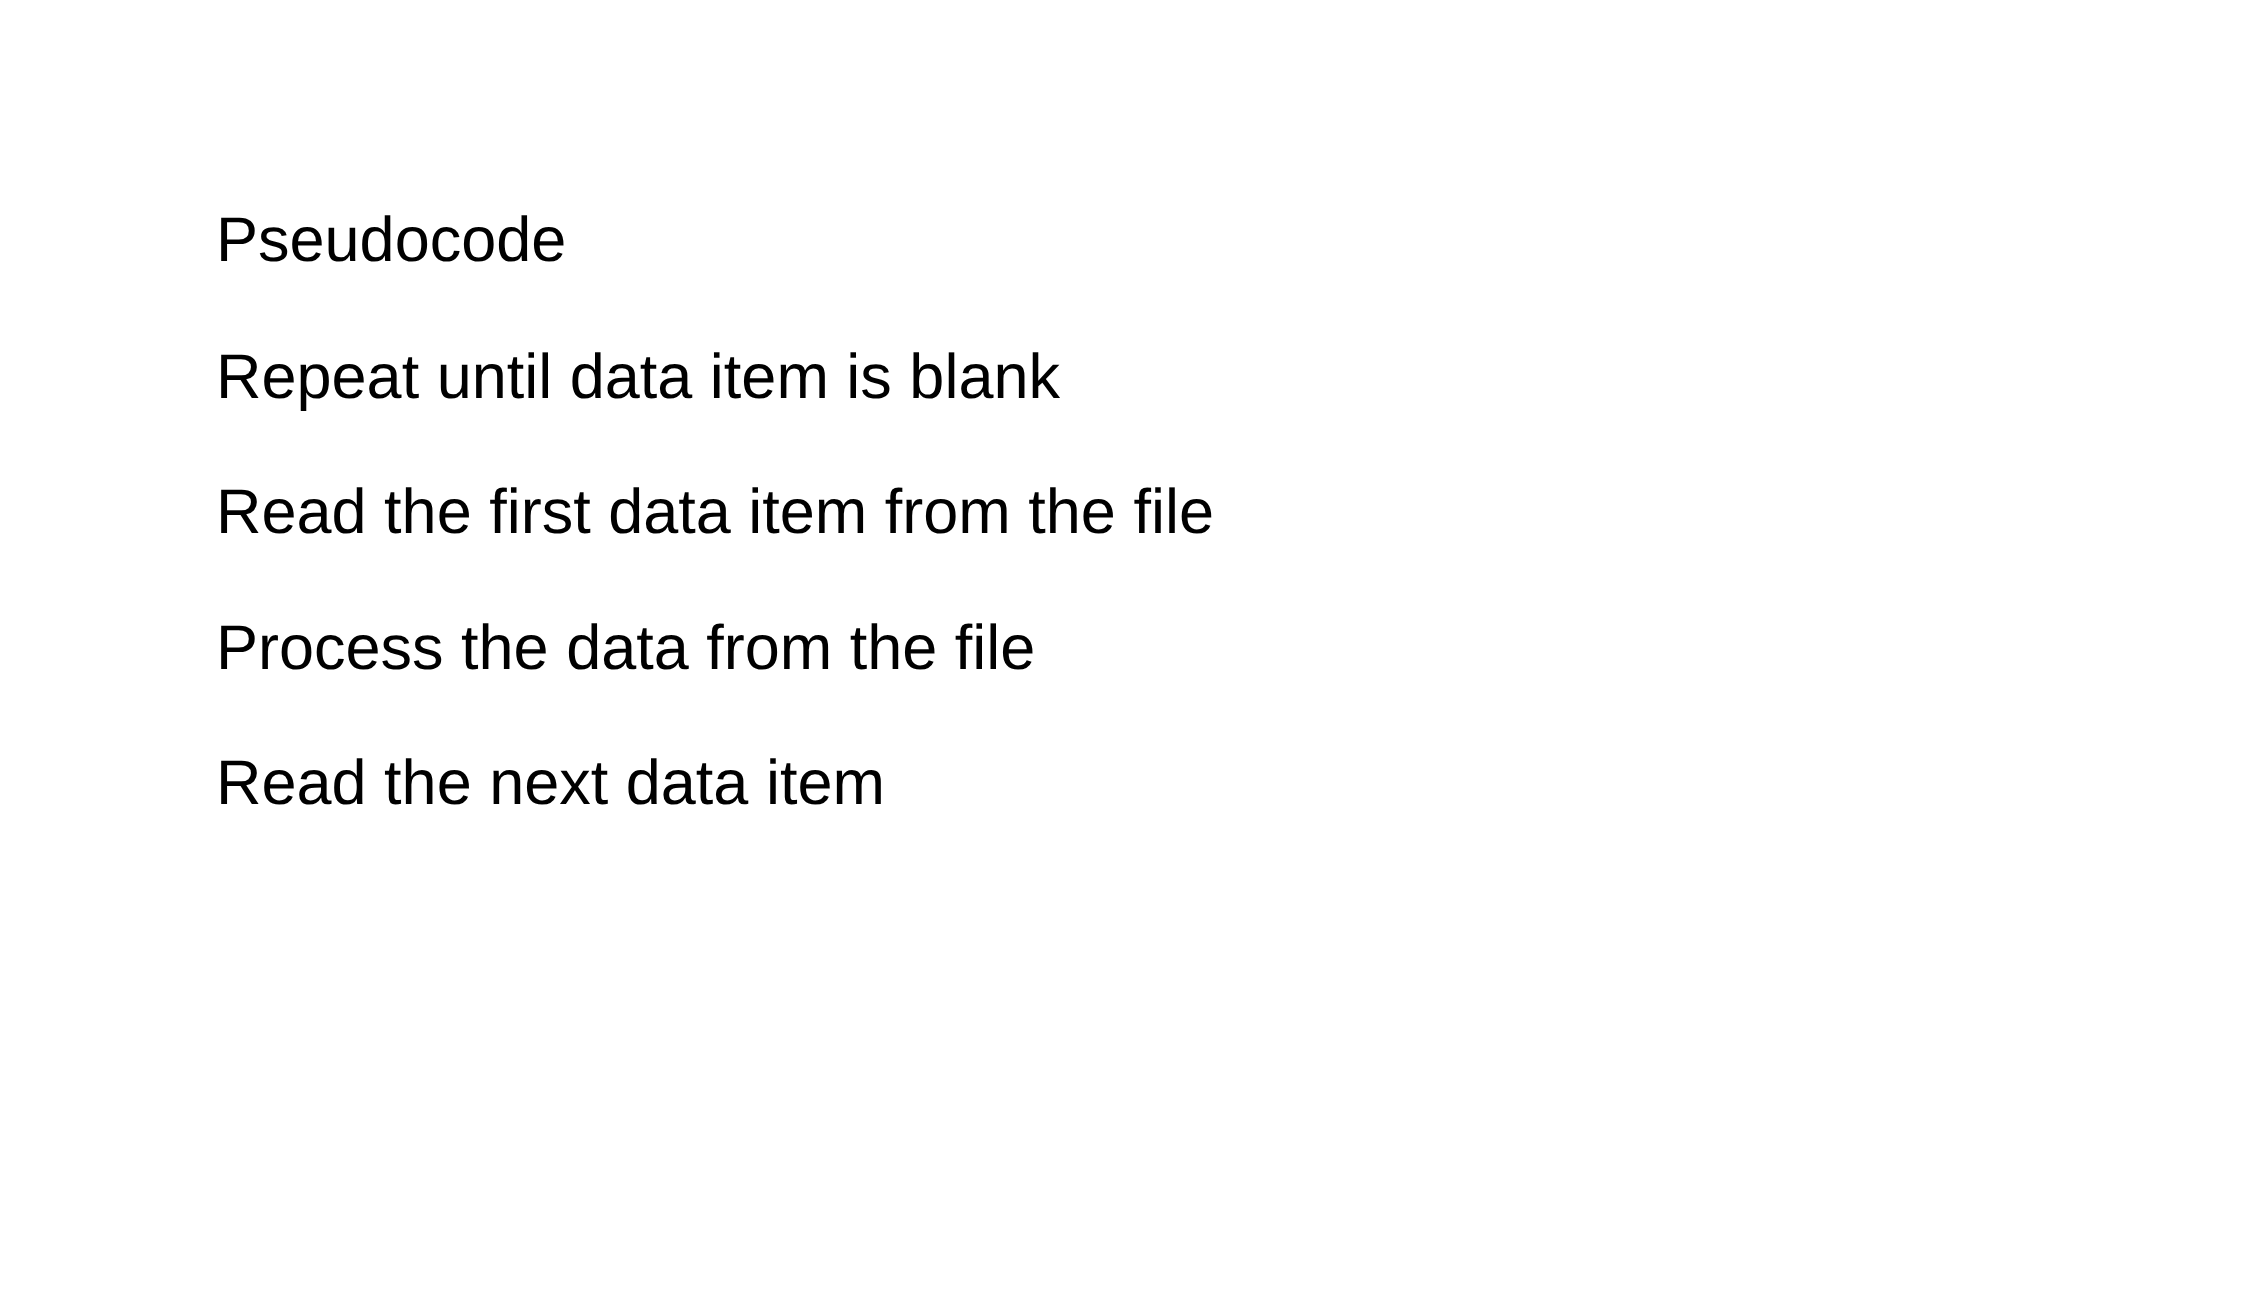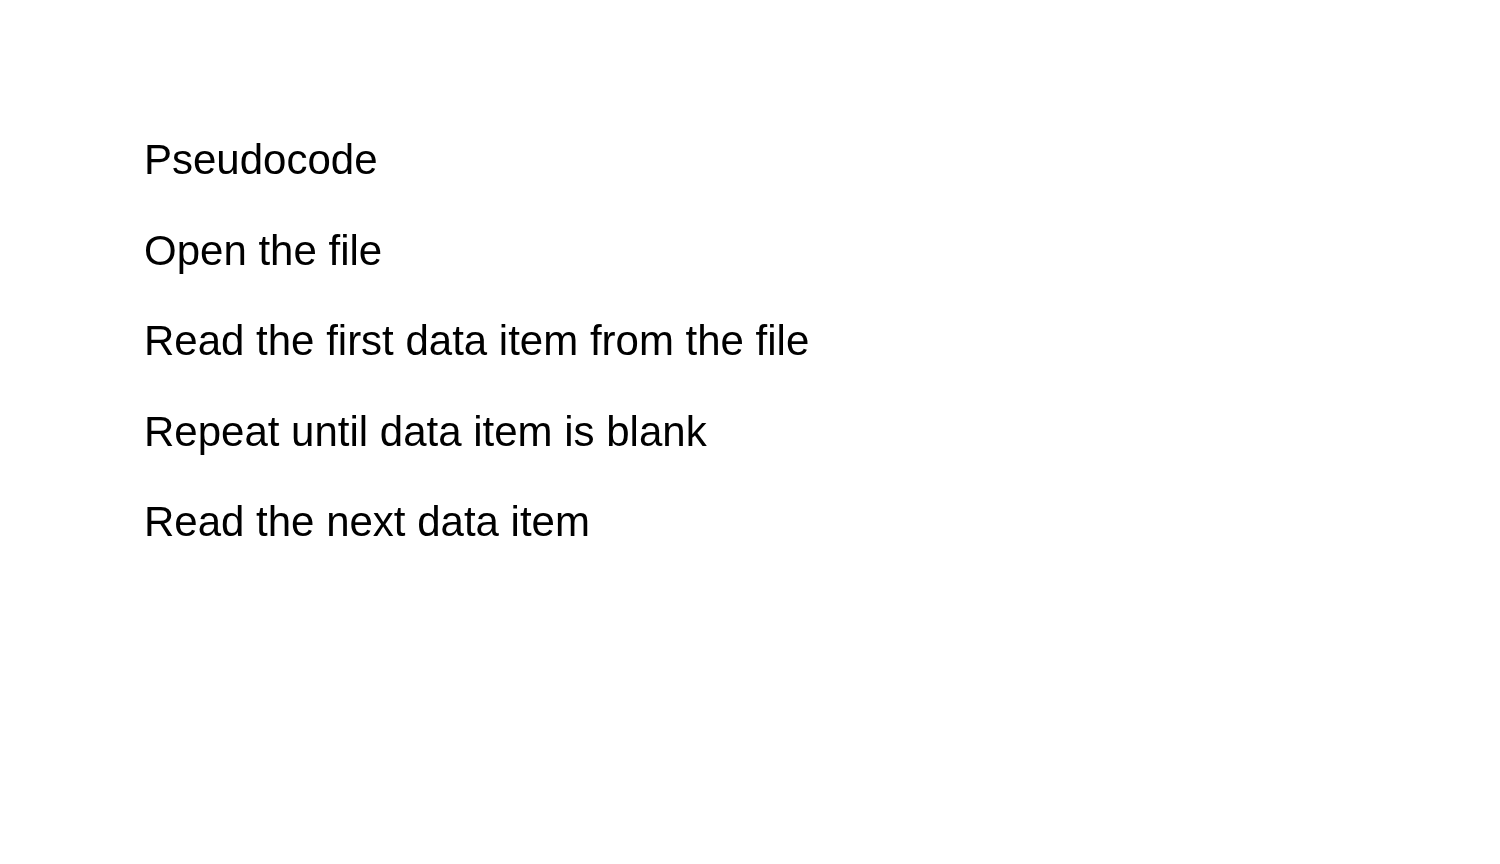--- a/index.html
+++ b/index.html
@@ -21,17 +21,17 @@
       line-height: 1.3;
       margin-bottom: 36px;
       font-weight: 400;
     }
   </style>
 </head>
 <body>
 
 <div>
   <div class="pseudocode-line">Pseudocode</div>
-  <div class="pseudocode-line">Open the file</div>
+  <div class="pseudocode-line">Repeat until data item is blank</div>
   <div class="pseudocode-line">Read the first data item from the file</div>
-  <div class="pseudocode-line">Repeat until data item is blank</div>
+  <div class="pseudocode-line">Process the data from the file</div>
   <div class="pseudocode-line">Read the next data item</div>
 </div>
 
 </body></html>

